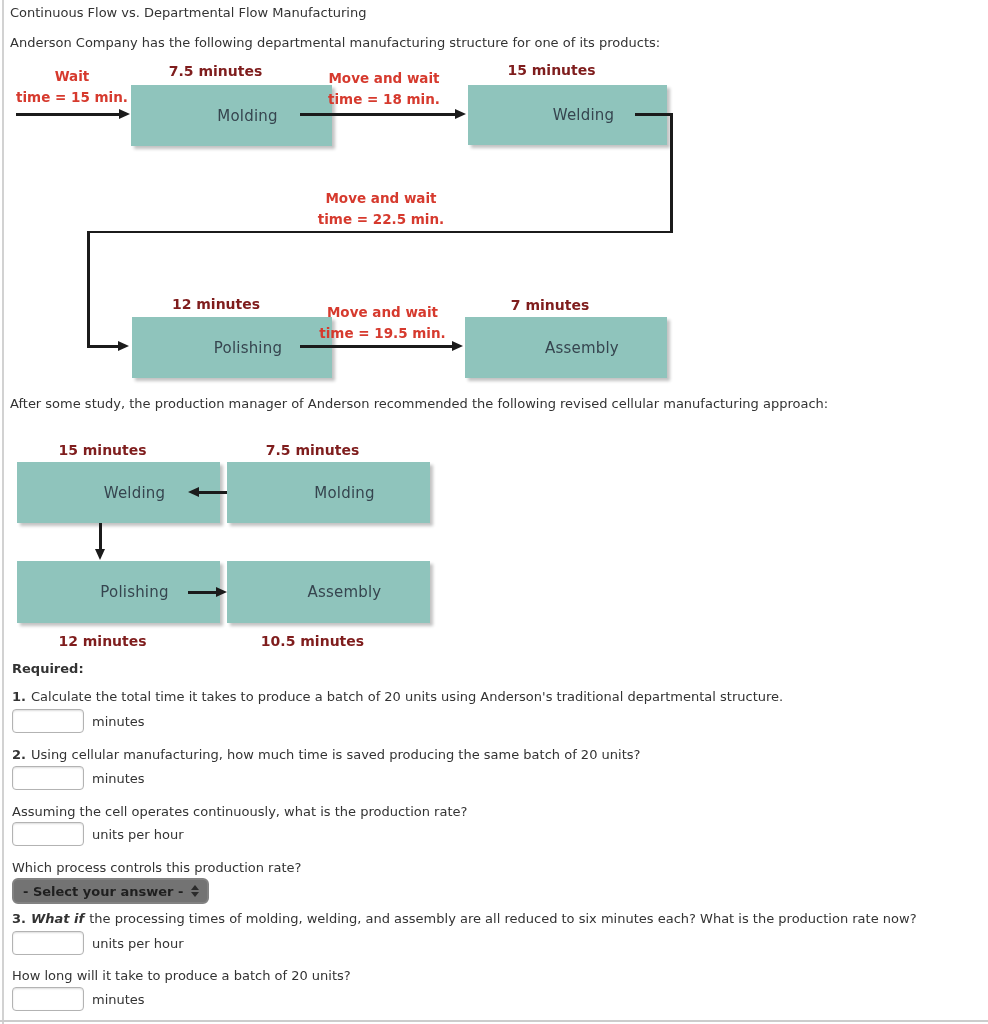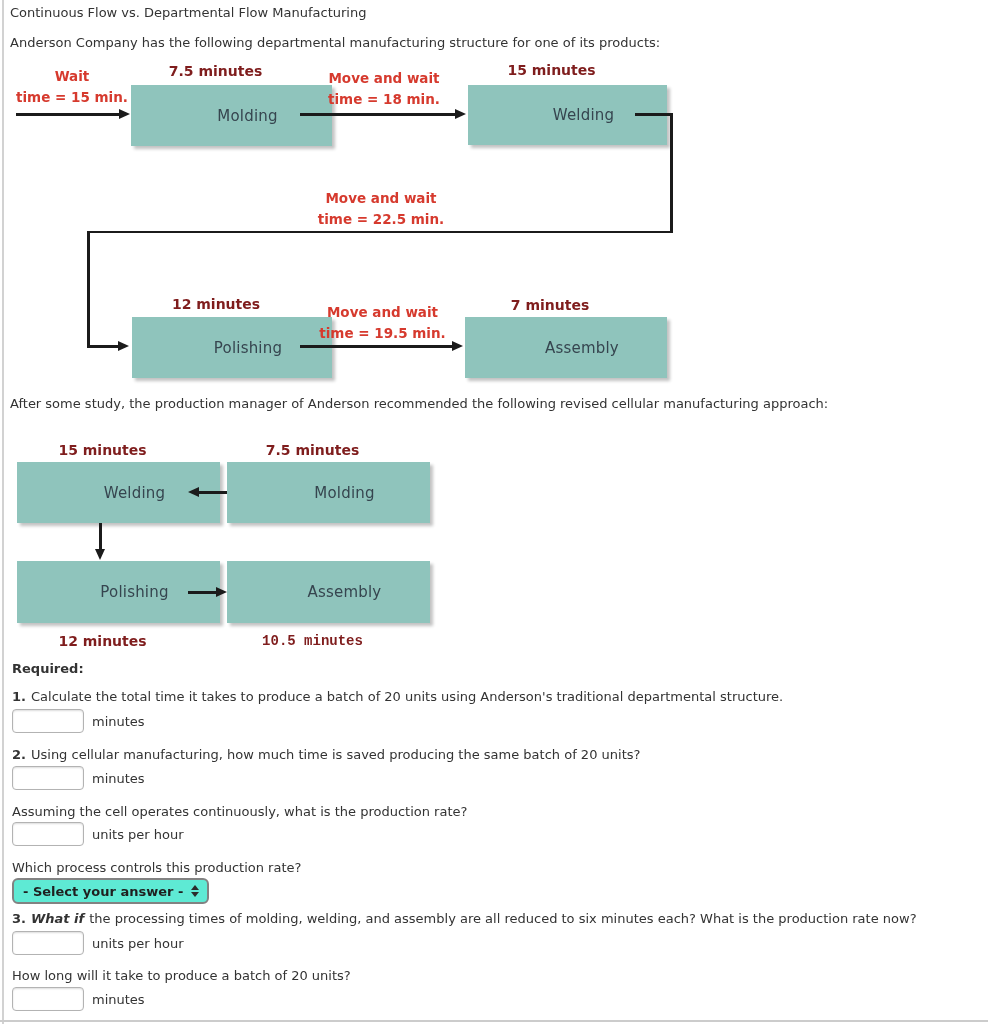--- a/index.html
+++ b/index.html
@@ -24,21 +24,21 @@
 
   
   .bold{font-weight:bold;}
   .qnum{font-weight:bold;margin-right:5px;}
   .qemph{font-weight:bold;font-style:italic;margin-right:5px;}
   .inprow{position:absolute;display:flex;align-items:center;gap:8px;}
   .inp{width:62px;height:22px;border:1px solid #b3b3b3;border-radius:4px;
        box-shadow:inset 0 1px 2px rgba(0,0,0,.14);font-size:13px;padding:0 4px;background:#fff;}
   .unit{font-size:13px;color:#333;}
   .selectbox{position:absolute;display:inline-flex;align-items:center;gap:8px;
-       border:2px solid #828282;border-radius:6px;background:#5eead4;
+       border:2px solid #828282;border-radius:6px;background:#737373;
        padding:2px 8px 2px 9px;height:18px;cursor:default;}
   .selectbox .sel-label{font-size:13px;font-weight:bold;color:#1f1f1f;white-space:nowrap;}
   .spinner{display:inline-flex;flex-direction:column;gap:2px;align-items:center;}
   .tri-up{width:0;height:0;border-left:4px solid transparent;border-right:4px solid transparent;border-bottom:5px solid #2b2b2b;}
   .tri-dn{width:0;height:0;border-left:4px solid transparent;border-right:4px solid transparent;border-top:5px solid #2b2b2b;}
 </style>
 </head>
 <body>
 
 <div class="page">
@@ -128,21 +128,21 @@
       <span>Polishing</span>
     </div>
     <div class="box" style="left:227px;top:561px;width:171px;height:62px;">
       <span>Assembly</span>
     </div>
 
     <div class="line" style="left:188px;top:591px;width:28px;height:2.5px;"></div>
     <div class="ah ah-r" style="left:216px;top:586.5px;"></div>
 
     <div class="lab-blue" style="left:17px;top:633px;width:171px;">12 minutes</div>
-    <div class="lab-blue" style="left:227px;top:633px;width:171px;font-family:Liberation Mono, monospace;">10.5 minutes</div>
+    <div class="lab-blue" style="left:227px;top:633px;width:171px;">10.5 minutes</div>
   </div>
 
   <div class="t bold" style="left:12px;top:661px;">Required:</div>
 
   <div class="t" style="left:12px;top:689px;">
     <span class="qnum">1.</span><span>Calculate the total time it takes to produce a batch of 20 units using Anderson's traditional departmental structure.</span>
   </div>
   <div class="inprow" style="left:12px;top:709px;">
     <input class="inp" value="" style="">
     <span class="unit">minutes</span>

